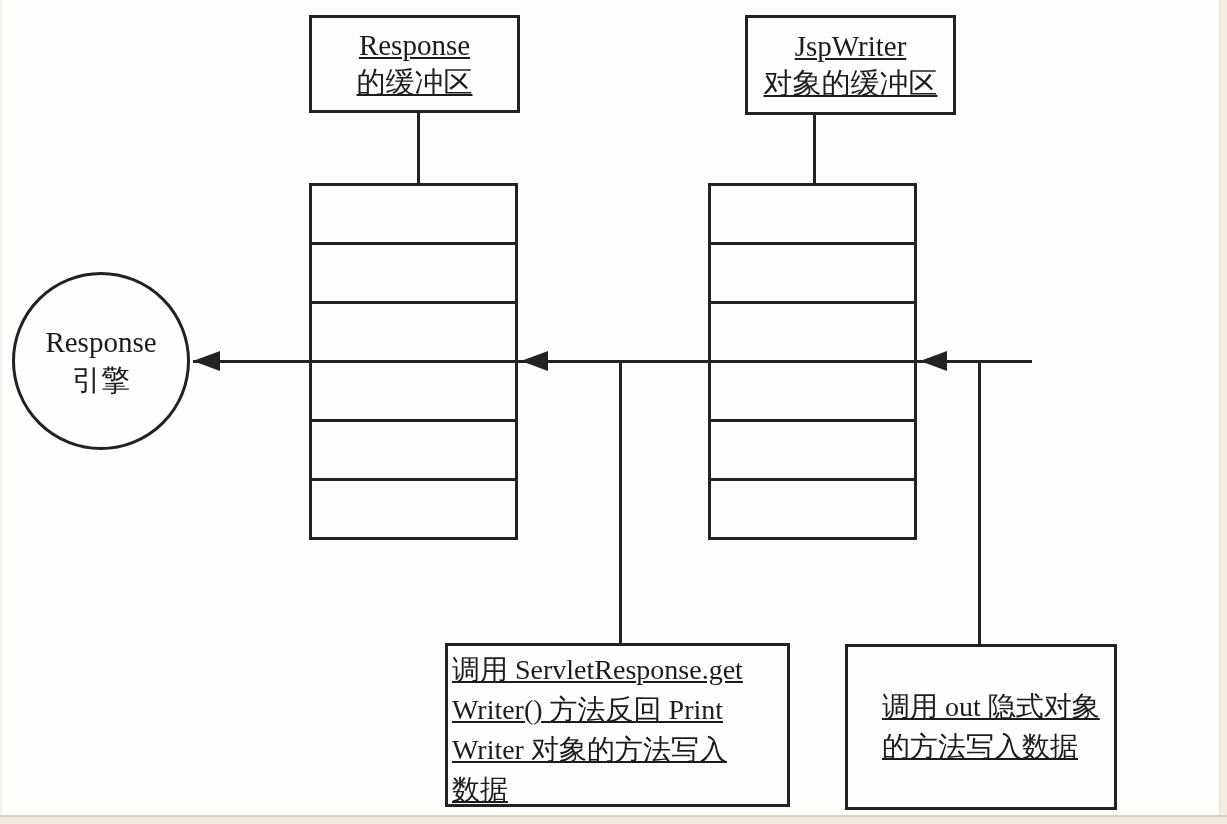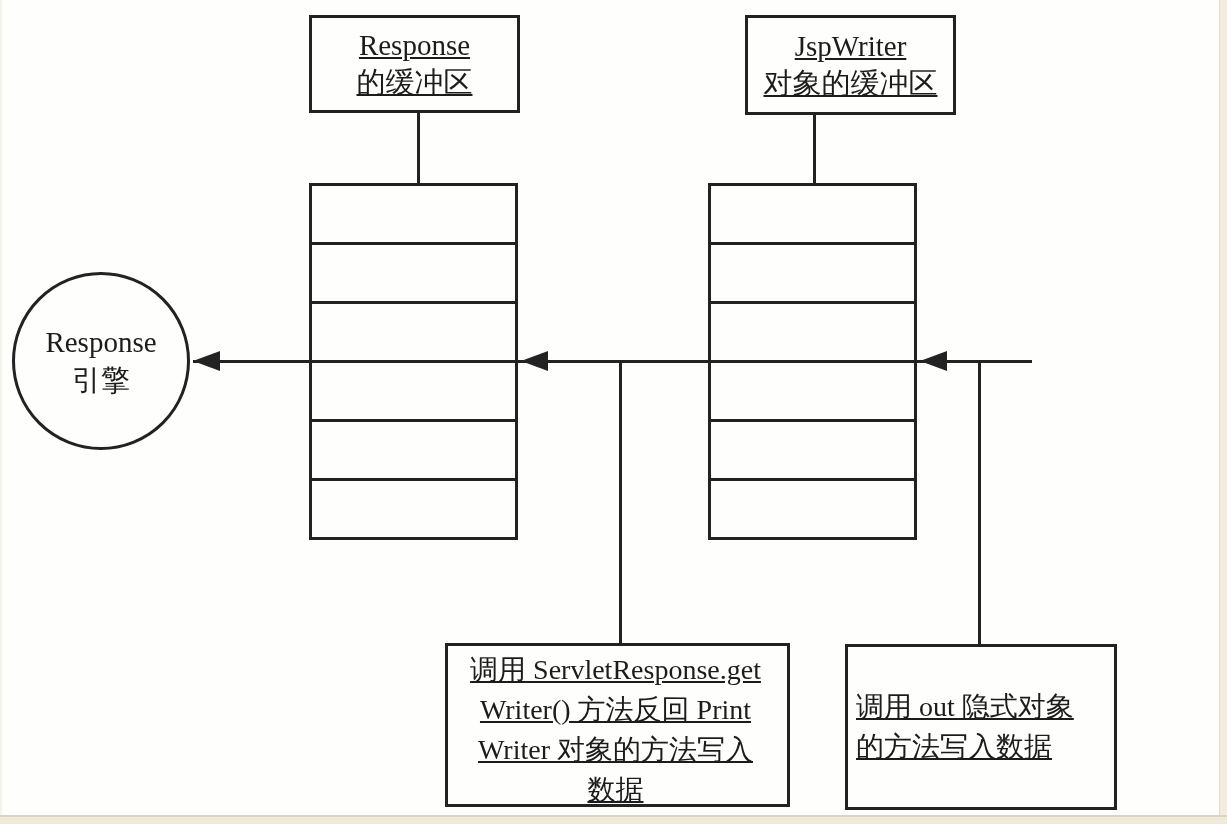--- a/index.html
+++ b/index.html
@@ -60,22 +60,22 @@
     position: absolute;
     width: 0; height: 0;
     border-top: 10px solid transparent;
     border-bottom: 10px solid transparent;
     border-right: 27px solid #222222;
   }
   .note {
     font-size: 28px;
     line-height: 40px;
   }
-  .note-left  { padding: 4px 8px 0 4px; text-align: center; }
-  .note-right { display: flex; align-items: center; padding-left: 8px; }
+  .note-left  { padding: 4px 8px 0 4px; }
+  .note-right { display: flex; align-items: center; padding-left: 34px; }
   .page-edge-bottom {
     position: absolute;
     left: 0; right: 0; top: 815px; height: 9px;
     background: #efead9;
     border-top: 2px solid #d9d4c4;
     box-sizing: border-box;
   }
   .page-edge-right {
     position: absolute;
     top: 0; bottom: 0; left: 1219px; width: 8px;

